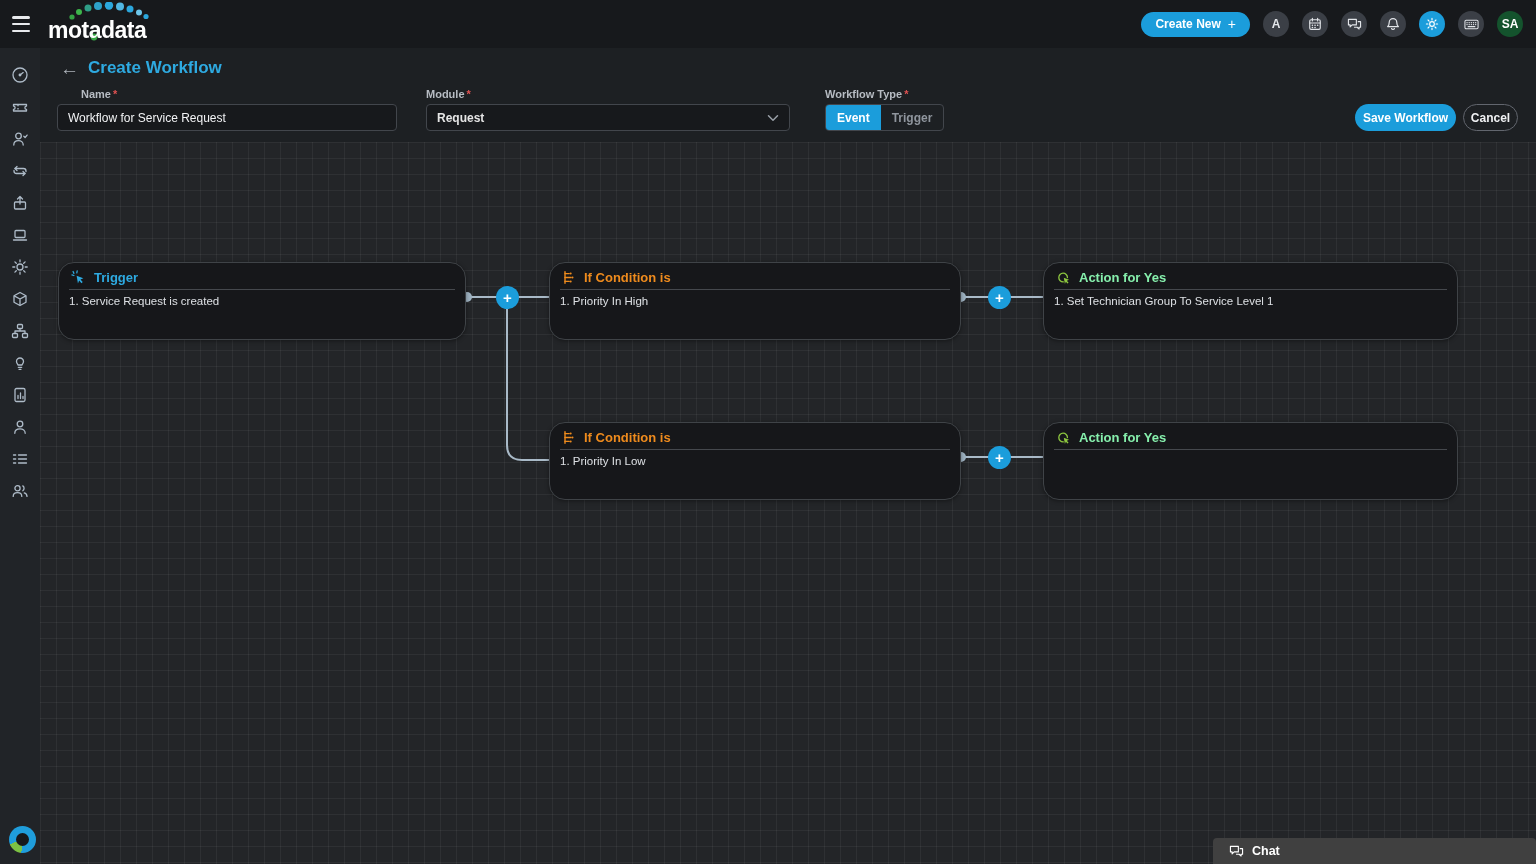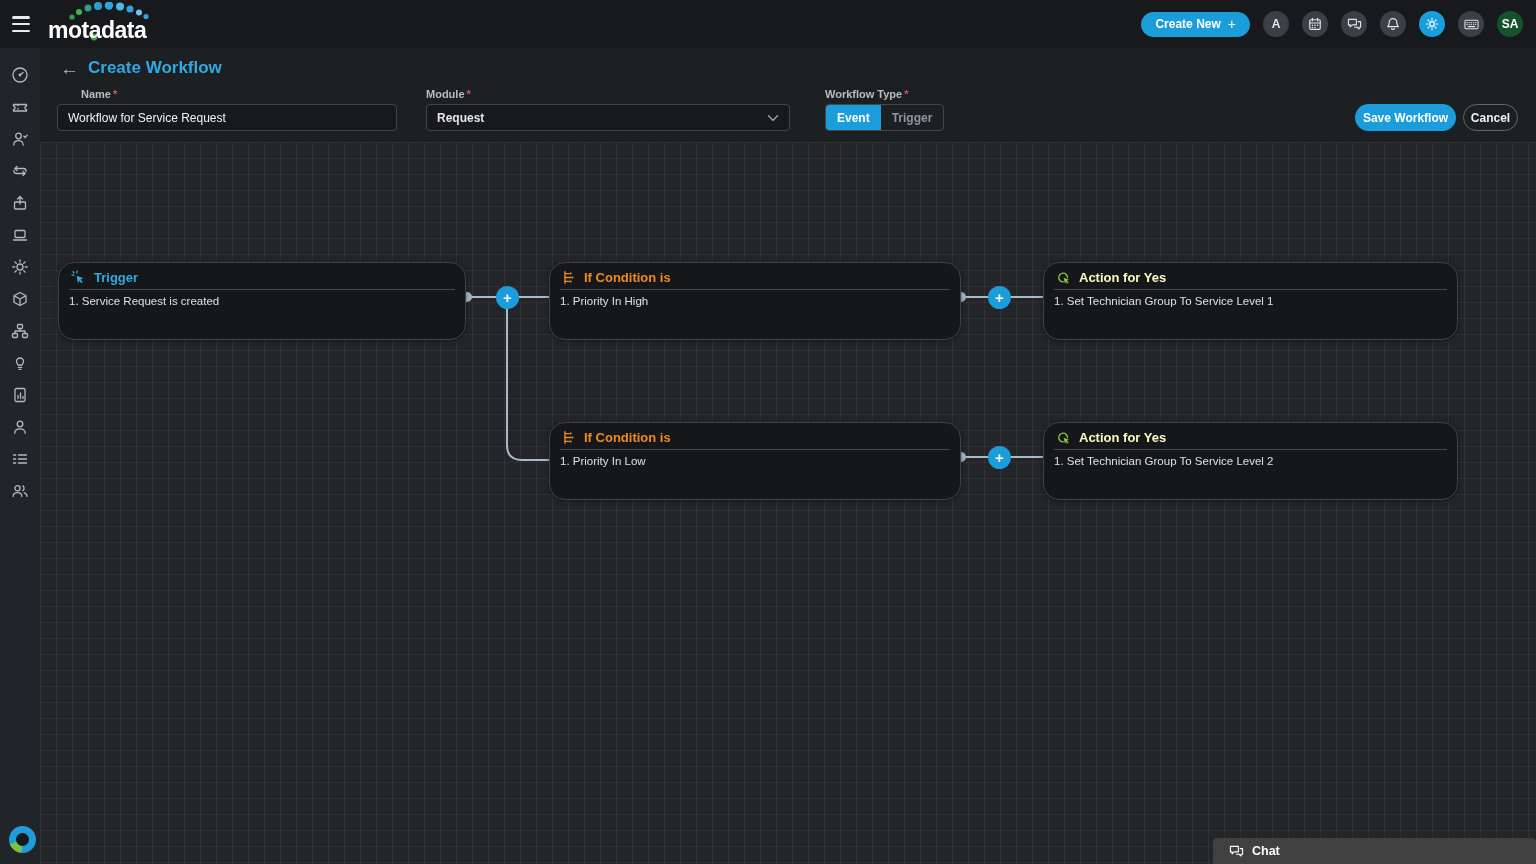--- a/index.html
+++ b/index.html
@@ -68,21 +68,21 @@
       linear-gradient(90deg, rgba(255,255,255,0.05) 1px, transparent 1px);
     background-size:16px 16px; z-index:5; }
   .connector-svg { position:absolute; left:0; top:0; pointer-events:none; }
   .node { position:absolute; height:78px; background:#16171a; border:1px solid #3f4347; border-radius:16px;
     box-shadow:0 1px 4px rgba(0,0,0,0.4); cursor:pointer; }
   .node-head-inner { display:flex; align-items:center; gap:8px; height:26px; padding:2px 12px 0 12px; }
   .node-divider { height:1px; background:#45484d; margin:0 10px; }
   .node-title { font-size:13px; font-weight:700; }
   .node.trigger .node-title { color:#2eaae1; }
   .node.condition .node-title { color:#ef8b1d; }
-  .node.action .node-title { color:#fef9c3; }
+  .node.action .node-title { color:#86efac; }
   .node-item { padding:5px 10px 0 10px; font-size:11.5px; color:#dde0e4; }
   .plus-btn { position:absolute; width:23px; height:23px; border-radius:50%; background:#1b9ddb; color:#fff;
     display:flex; align-items:center; justify-content:center; font-size:15px; font-weight:600;
     cursor:pointer; z-index:8; border:none; font-family:"Liberation Sans", sans-serif; line-height:1; }
 
   
   .chatbar { position:absolute; left:1213px; top:838px; width:323px; height:26px; background:#404040;
     border-radius:4px 4px 0 0; display:flex; align-items:center; gap:8px; padding-left:16px;
     cursor:pointer; z-index:40; color:#fff; font-size:12.5px; font-weight:700; }
   .ring { position:absolute; left:9px; top:826px; width:27px; height:27px; border-radius:50%;
@@ -350,21 +350,20 @@
 
     <div class="node action" style="left:1003px; top:280px; width:415px;">
       <div class="node-head-inner">
         <svg width="15" height="15" viewBox="0 0 16 16" fill="none" stroke="#8dc63f" stroke-width="1.4" stroke-linecap="round" stroke-linejoin="round">
           <path d="M12.2 8a4.6 4.6 0 10-4.4 4.6"></path>
           <path d="M8.3 8.3l5.6 2.2-2.3 1 1.8 2-1.2 1-1.7-2.1-1 2.4z" fill="#8dc63f" stroke="none"></path>
         </svg>
         <span class="node-title">Action for Yes</span>
       </div>
       <div class="node-divider"></div>
-      <div class="node-item">1. Set Technician Group To Service Level 2</div>
     </div>
   </main>
 
   <div class="chatbar">
     <svg width="15" height="14" viewBox="0 0 16 15" fill="none" stroke="#fff" stroke-width="1.2" stroke-linejoin="round">
       <path d="M1.5 2.5h8.5v6H5.5l-2.2 2.1V8.5H1.5z"></path>
       <path d="M11.5 5h3v6h-1.6v1.9L10.8 11H7.5"></path>
     </svg>
     <span>Chat</span>
   </div>

